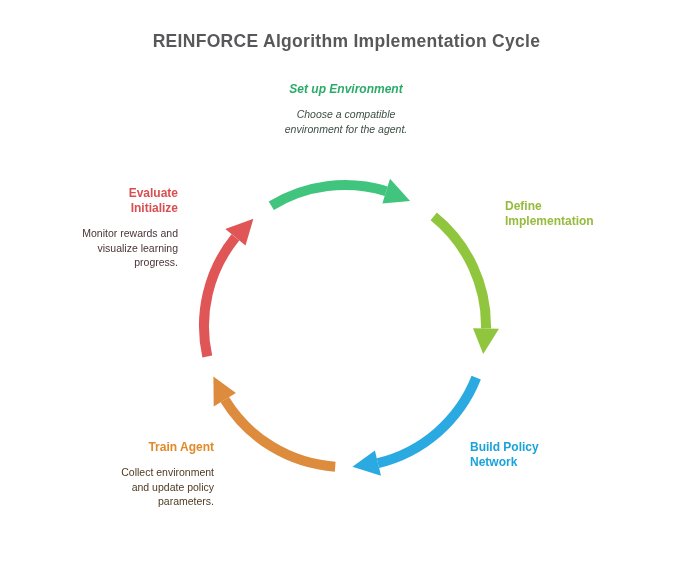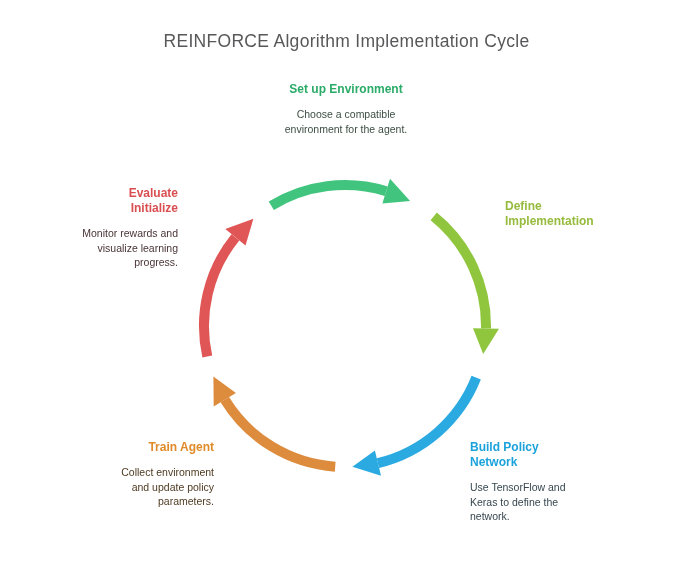--- a/index.html
+++ b/index.html
@@ -15,21 +15,21 @@
     background: #ffffff;
     overflow: hidden;
   }
   #diagram-title {
     position: absolute;
     top: 31px;
     left: 0;
     width: 100%;
     text-align: center;
     font-size: 17.5px;
-    font-weight: normal;
+    font-weight: bold;
     letter-spacing: 0.3px;
     color: #58585A;
   }
   #cycle-arrows {
     position: absolute;
     top: 0;
     left: 0;
   }
   .step {
     position: absolute;
@@ -41,21 +41,21 @@
   }
   .step-desc {
     margin-top: 10px;
     font-size: 10.5px;
     line-height: 14.5px;
   }
   .align-center { text-align: center; }
   .align-right  { text-align: right; }
   .align-left   { text-align: left; }
 
-  #step-environment    { left: 284px; top: 82px;  width: 124px; }
+  #step-environment    { left: 284px; top: 82px;  width: 124px; font-style: italic; }
   #step-hyperparameters{ left: 505px; top: 199px; width: 118px; }
   #step-policy         { left: 470px; top: 440px; width: 100px; }
   #step-train          { right: 479px; top: 440px; width: 108px; }
   #step-evaluate       { right: 515px; top: 186px; width: 100px; }
 </style>
 </head>
 <body>
 
 <div id="stage">
 
@@ -78,21 +78,20 @@
     <div class="step-label" style="color: rgb(43, 171, 104);">Set up Environment</div>
     <div class="step-desc" style="color: rgb(61, 79, 68);">Choose a compatible environment for the agent.</div>
   </div>
 
   <div class="step align-left" id="step-hyperparameters">
     <div class="step-label" style="color: rgb(150, 187, 61);">Define Implementation</div>
   </div>
 
   <div class="step align-left" id="step-policy">
     <div class="step-label" style="color: rgb(27, 162, 219);">Build Policy Network</div>
-    <div class="step-desc" style="color: rgb(55, 71, 79);">Use TensorFlow and Keras to define the network.</div>
   </div>
 
   <div class="step align-right" id="step-train">
     <div class="step-label" style="color: rgb(224, 138, 40);">Train Agent</div>
     <div class="step-desc" style="color: rgb(78, 58, 34);">Collect environment and update policy parameters.</div>
   </div>
 
   <div class="step align-right" id="step-evaluate">
     <div class="step-label" style="color: rgb(217, 79, 81);">Evaluate Initialize</div>
     <div class="step-desc" style="color: rgb(74, 52, 54);">Monitor rewards and visualize learning progress.</div>

